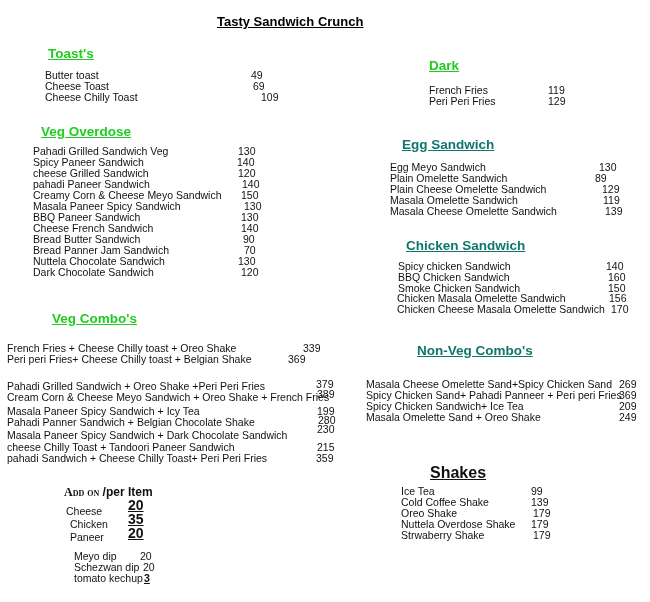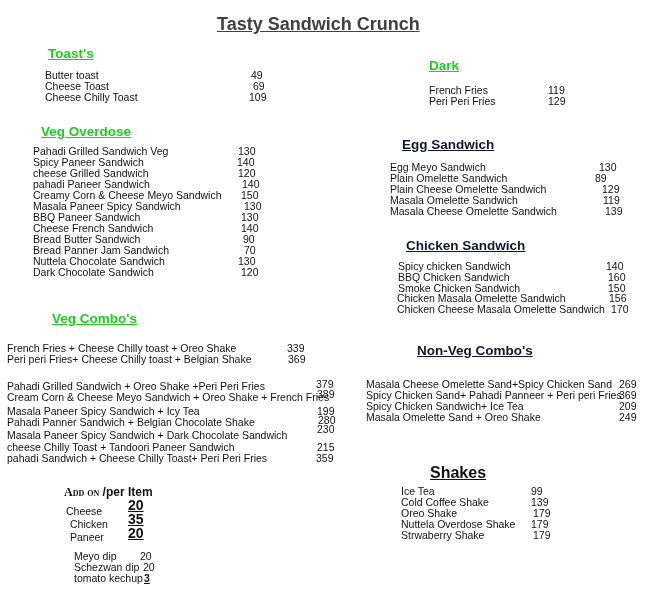--- a/index.html
+++ b/index.html
@@ -1,21 +1,21 @@
 <!DOCTYPE html>
 <html><head>
 <meta charset="utf-8">
 <style>
   html, body { margin:0; padding:0; background:#ffffff; }
   body { width:650px; height:602px; position:relative; overflow:hidden;
          font-family:"Liberation Sans", sans-serif; color:#111; }
   .abs { position:absolute; }
-  .title { font-weight:bold; font-size:18px; color:#404040; text-decoration:underline; white-space:nowrap;text-align:right; }
+  .title { font-weight:bold; font-size:13px; color:#000000; text-decoration:underline; white-space:nowrap;text-align:right; }
   .head-green { font-weight:bold; font-size:13.5px; color:#1fcc1f; text-decoration:underline; white-space:nowrap; }
-  .head-red { font-weight:bold; font-size:13.5px; color:#0f172a; text-decoration:underline; white-space:nowrap; }
+  .head-red { font-weight:bold; font-size:13.5px; color:#0f766e; text-decoration:underline; white-space:nowrap; }
   .head-black { font-weight:bold; font-size:16px; color:#111; text-decoration:underline; white-space:nowrap; }
   .row { position:absolute; font-size:10.5px; line-height:11px; white-space:nowrap; }
   .name { position:absolute; left:0; top:0; }
   .price { position:absolute; top:0; }
   .addon-title { font-family:"Liberation Serif", serif; font-weight:bold; font-size:12px; white-space:nowrap; }
   .addon-title .sc { font-variant:small-caps; }
   .addon-big { font-weight:bold; font-size:14px; text-decoration:underline; }
   .ul { text-decoration:underline; font-weight:bold; }
 </style>
 </head>
@@ -28,21 +28,21 @@
   <div class="row" style="left:45px;top:70px;width:230px;">
       <span class="name">Butter toast</span>
       <span class="price" style="left:206px">49</span>
     </div>
   <div class="row" style="left:45px;top:81px;width:230px;">
       <span class="name">Cheese Toast</span>
       <span class="price" style="left:208px">69</span>
     </div>
   <div class="row" style="left:45px;top:92px;width:230px;">
       <span class="name">Cheese Chilly Toast</span>
-      <span class="price" style="left:204px">109</span>
+      <span class="price" style="left:216px">109</span>
     </div>
 </div>
 
 <div class="abs head-green" style="left:429px;top:58px;">Dark</div>
 <div>
   <div class="row" style="left:429px;top:85px;width:150px;">
       <span class="name">French Fries</span>
       <span class="price" style="left:119px">119</span>
     </div>
   <div class="row" style="left:429px;top:96px;width:150px;">
@@ -148,21 +148,21 @@
   <div class="row" style="left:397px;top:304px;width:240px;">
       <span class="name">Chicken Cheese Masala Omelette Sandwich</span>
       <span class="price" style="left:214px">170</span>
     </div>
 </div>
 
 <div class="abs head-green" style="left:52px;top:311px;">Veg Combo's</div>
 <div>
   <div class="row" style="left:7px;top:343px;width:320px;">
       <span class="name">French Fries + Cheese Chilly toast + Oreo Shake</span>
-      <span class="price" style="left:280px">339</span>
+      <span class="price" style="left:296px">339</span>
     </div>
   <div class="row" style="left:7px;top:354px;width:320px;">
       <span class="name">Peri peri Fries+ Cheese Chilly toast + Belgian Shake</span>
       <span class="price" style="left:281px">369</span>
     </div>
   <div class="row" style="left:7px;top:381px;width:335px;">
       <span class="name">Pahadi Grilled Sandwich + Oreo Shake +Peri Peri Fries</span>
       <span class="price" style="left:309px;top:-2px">379</span>
     </div>
   <div class="row" style="left:7px;top:392px;width:335px;">

